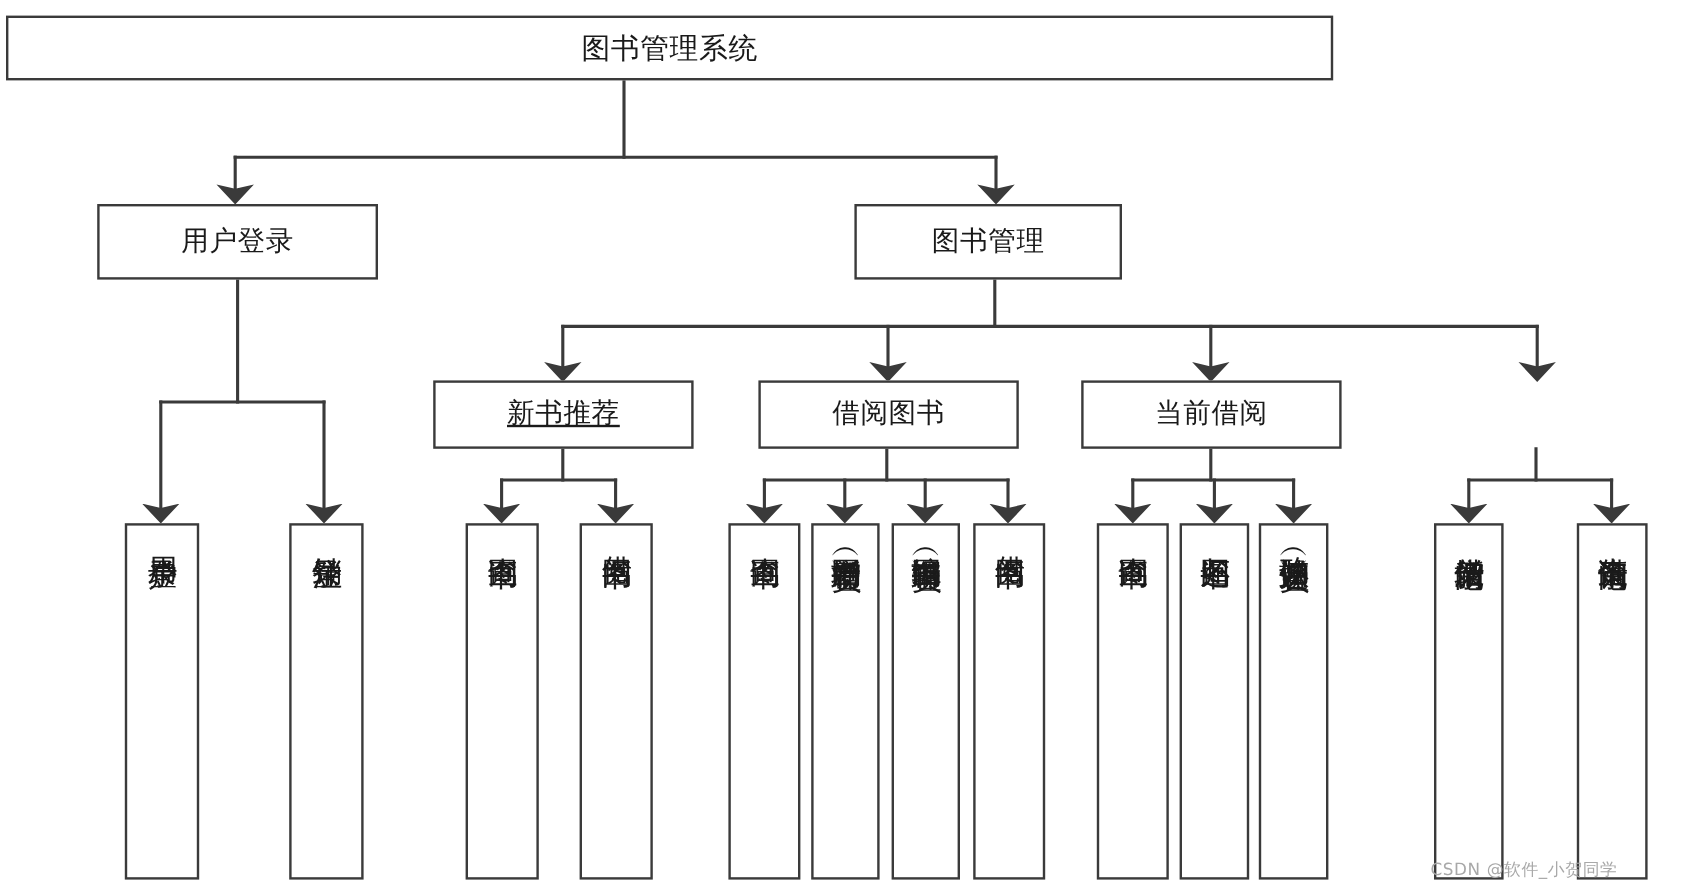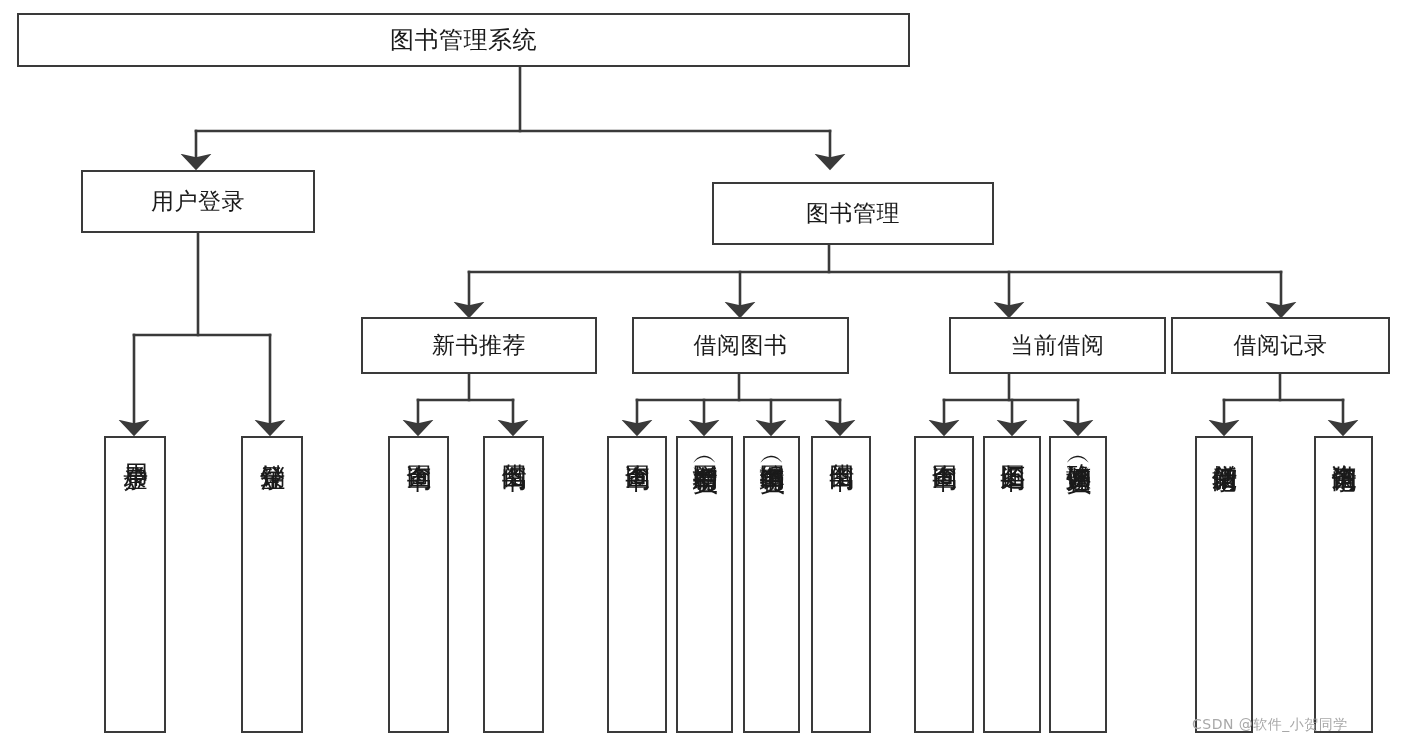--- a/index.html
+++ b/index.html
@@ -121,47 +121,44 @@
       <path d="M1012,400 L1012,428" marker-end="url(#arrow)"></path>
       <path d="M1078,400 L1078,428" marker-end="url(#arrow)"></path>
 
       <path d="M1280,374 L1280,400"></path>
       <path d="M1224,400 L1343,400"></path>
       <path d="M1224,400 L1224,428" marker-end="url(#arrow)"></path>
       <path d="M1343,400 L1343,428" marker-end="url(#arrow)"></path>
     </g>
   </svg>
 
-  <div class="node horiz root" style="left:17px; top:13px; width:893px; height:54px;">
+  <div class="node horiz root" style="left:5px; top:13px; width:1106px; height:54px;">
     <span class="label">图书管理系统</span>
   </div>
 
   <div class="node horiz" style="left:81px; top:170px; width:234px; height:63px;">
     <span class="label">用户登录</span>
   </div>
 
-  <div class="node horiz" style="left:712px; top:170px; width:282px; height:63px;margin-top:12px;">
+  <div class="node horiz" style="left:712px; top:170px; width:223px; height:63px;">
     <span class="label">图书管理</span>
   </div>
 
-  <div class="node horiz" style="left:361px; top:317px; width:236px; height:57px;">
+  <div class="node horiz" style="left:361px; top:317px; width:217px; height:57px;text-decoration:underline;">
     <span class="label">新书推荐</span>
   </div>
 
   <div class="node horiz" style="left:632px; top:317px; width:217px; height:57px;">
     <span class="label">借阅图书</span>
   </div>
 
-  <div class="node horiz" style="left:901px; top:317px; width:217px; height:57px;margin-left:48px;">
+  <div class="node horiz" style="left:901px; top:317px; width:217px; height:57px;">
     <span class="label">当前借阅</span>
   </div>
 
-  <div class="node horiz" style="left:1171px; top:317px; width:219px; height:57px;">
-    <span class="label">借阅记录</span>
-  </div>
 
   <div class="node vert" style="left:104px; top:436px; width:62px; height:297px;">
     <span class="label">用户登录</span>
   </div>
 
   <div class="node vert" style="left:241px; top:436px; width:62px; height:297px;">
     <span class="label">注销登录</span>
   </div>
 
   <div class="node vert" style="left:388px; top:436px; width:61px; height:297px;">

